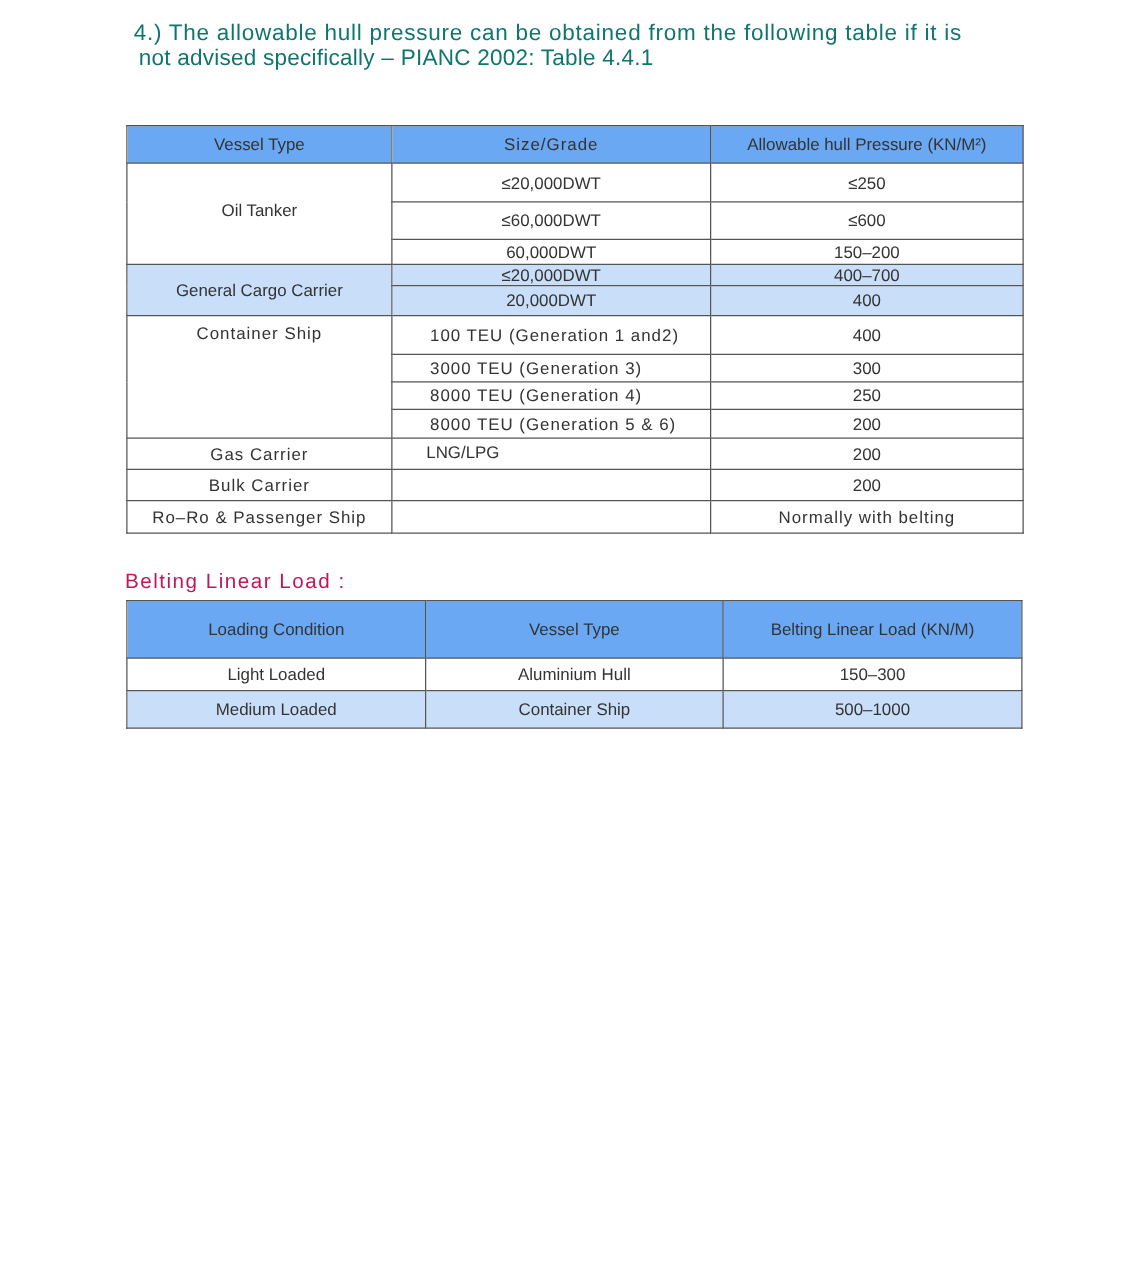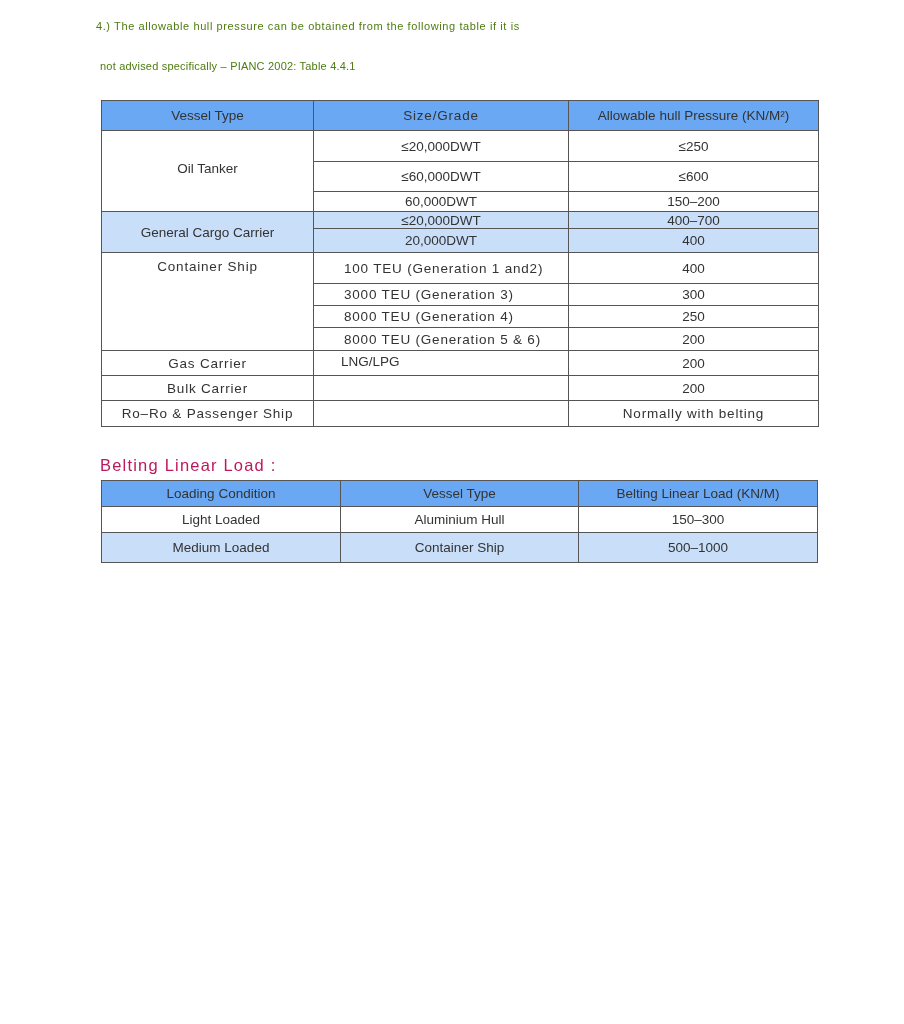--- a/index.html
+++ b/index.html
@@ -1,20 +1,20 @@
 <!DOCTYPE html>
 <html><head>
 <meta charset="utf-8">
 <style>
   html, body { margin:0; padding:0; background:#ffffff; }
   body { width:904px; height:1024px; position:relative; overflow:hidden;
          font-family:"Liberation Sans", sans-serif; color:#333; }
-  .intro { position:absolute; left:96px; top:16px; width:740px;
-           font-size:11px; line-height:20px; color:#4d7c0f; letter-spacing:0.6px; }
-  .intro .l2 { padding-left:4px; letter-spacing:0.2px;margin-top:20px; }
+  .intro { position:absolute; left:107px; top:16px; width:740px;
+           font-size:18px; line-height:20px; color:#0f766e; letter-spacing:0.6px; }
+  .intro .l2 { padding-left:4px; letter-spacing:0.2px; }
   table { border-collapse:collapse; position:absolute; table-layout:fixed;border-radius:22px; }
   td, th { border:1px solid #555; text-align:center; font-weight:normal;
            padding:0; font-size:13.5px; color:#333; overflow:hidden; white-space:nowrap; }
   th { background:#6aa8f4; }
   .hl { background:#c9def9; }
   #t1 { left:101px; top:100px; width:717px; }
   #t2 { left:101px; top:480px; width:716px; }
   .wide { letter-spacing:0.8px; font-size:13.5px; }
   .left { text-align:left; padding-left:30px; }
   .section-title { position:absolute; left:100px; top:456px; font-size:16.5px;
@@ -99,21 +99,21 @@
 
 <div class="section-title">Belting Linear Load :</div>
 
 <table id="t2">
   <colgroup>
       <col style="width:239px">
       <col style="width:238px">
       <col style="width:239px">
     </colgroup>
   <tbody>
-      <tr style="height:26px">
+      <tr style="height:46px">
     <th>Loading Condition</th>
     <th>Vessel Type</th>
     <th>Belting Linear Load (KN/M)</th>
   </tr>
   <tr style="height:26px">
     <td>Light Loaded</td>
     <td>Aluminium Hull</td>
     <td>150–300</td>
   </tr>
   <tr class="hl" style="height:30px">

